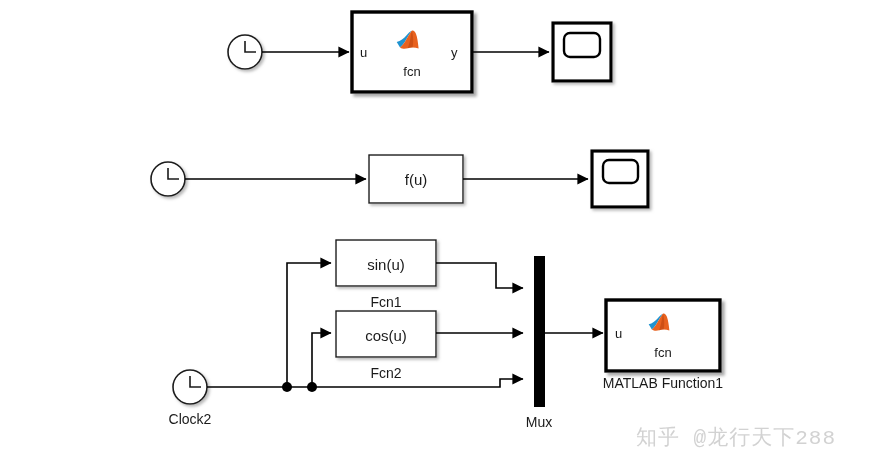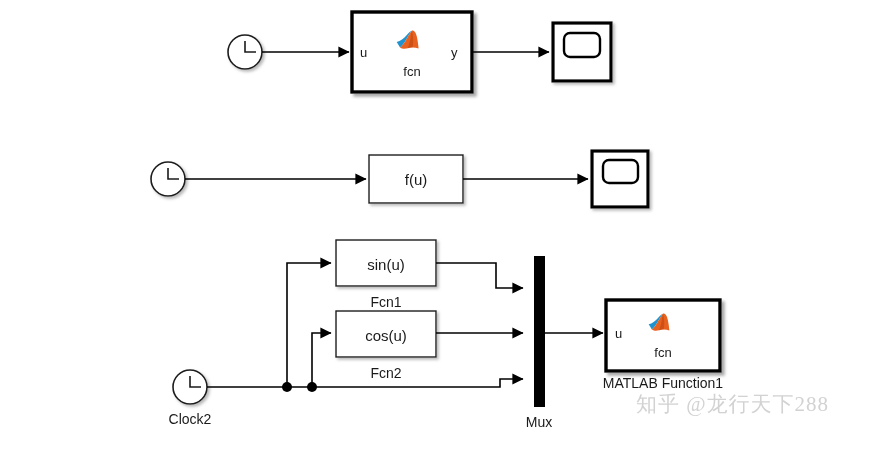--- a/index.html
+++ b/index.html
@@ -82,22 +82,22 @@
   }
   .mux-bar {
     fill: #000000;
   }
   .junction {
     fill: #000000;
   }
   #watermark {
     position: absolute;
     left: 636px;
-    top: 390px;
-    font-family: Liberation Serif, serif;
+    top: 423px;
+    font-family: Liberation Mono, monospace;
     font-size: 21px;
     color: #d2d2d2;
     letter-spacing: 1px;
     white-space: nowrap;
     user-select: none;
   }
 </style>
 </head>
 <body>
 

